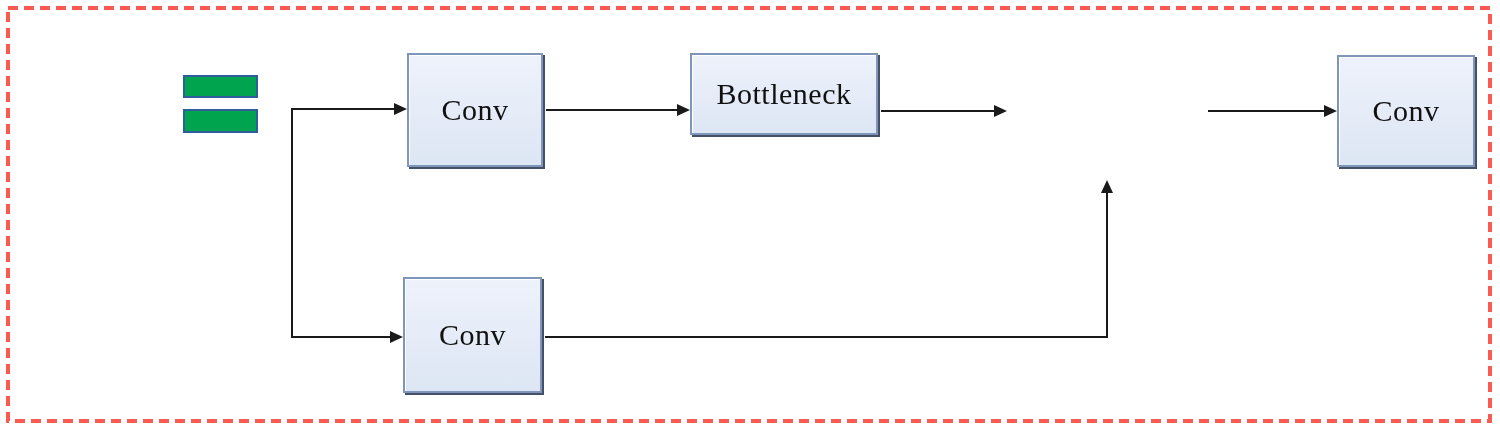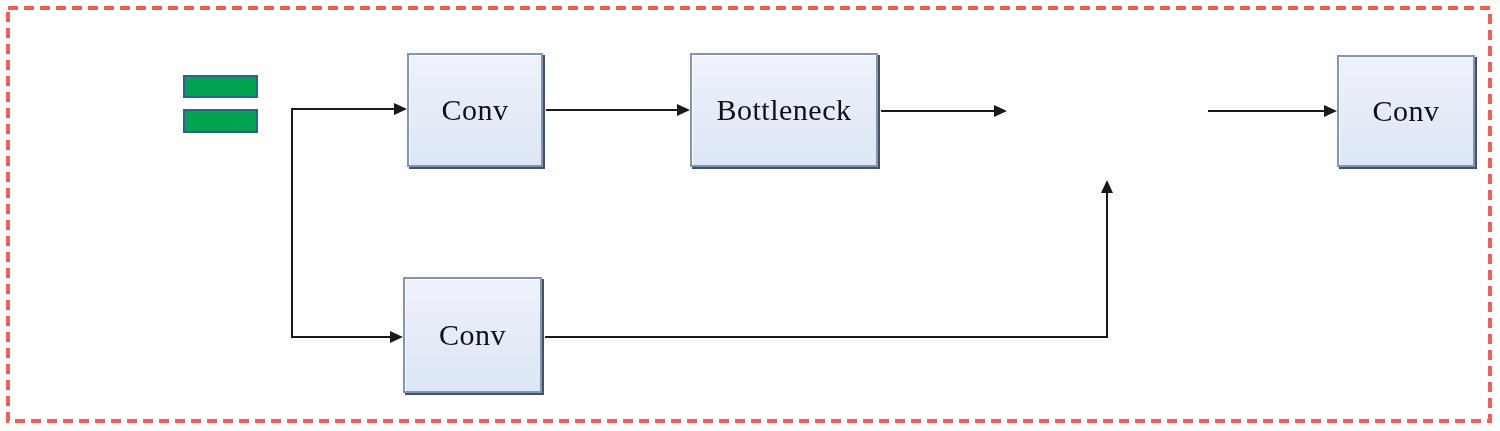--- a/index.html
+++ b/index.html
@@ -31,21 +31,21 @@
     background:linear-gradient(180deg,var(--box-fill) 0%,var(--box-fill-dark) 100%);
     border:2px solid var(--box-border);
     box-shadow:2px 2px 0 var(--box-shadow), inset 1px 1px 0 #ffffff;
     box-sizing:border-box;
     color:var(--text);
     font-size:30px;
     letter-spacing:0.5px;
   }
   #node-c3       {left:15px;  top:53px;  width:138px; height:117px;}
   #node-conv-top {left:407px; top:53px;  width:136px; height:114px;}
-  #node-bottleneck{left:690px;top:53px;  width:188px; height:114px;}
+  #node-bottleneck{left:690px;top:53px;  width:188px; height:82px;}
   #node-concat   {left:1007px;top:55px;  width:198px; height:113px;}
   #node-conv-out {left:1337px;top:55px;  width:138px; height:112px;}
   #node-conv-bottom{left:403px;top:277px;width:139px; height:116px;}
   #equals-sign{position:absolute;left:183px;top:75px;width:75px;height:58px;z-index:2;}
   .equals-bar{
     position:absolute;left:0;width:75px;height:23px;
     background:var(--equals-green);
     border:2px solid var(--equals-border);
     box-sizing:border-box;
   }

